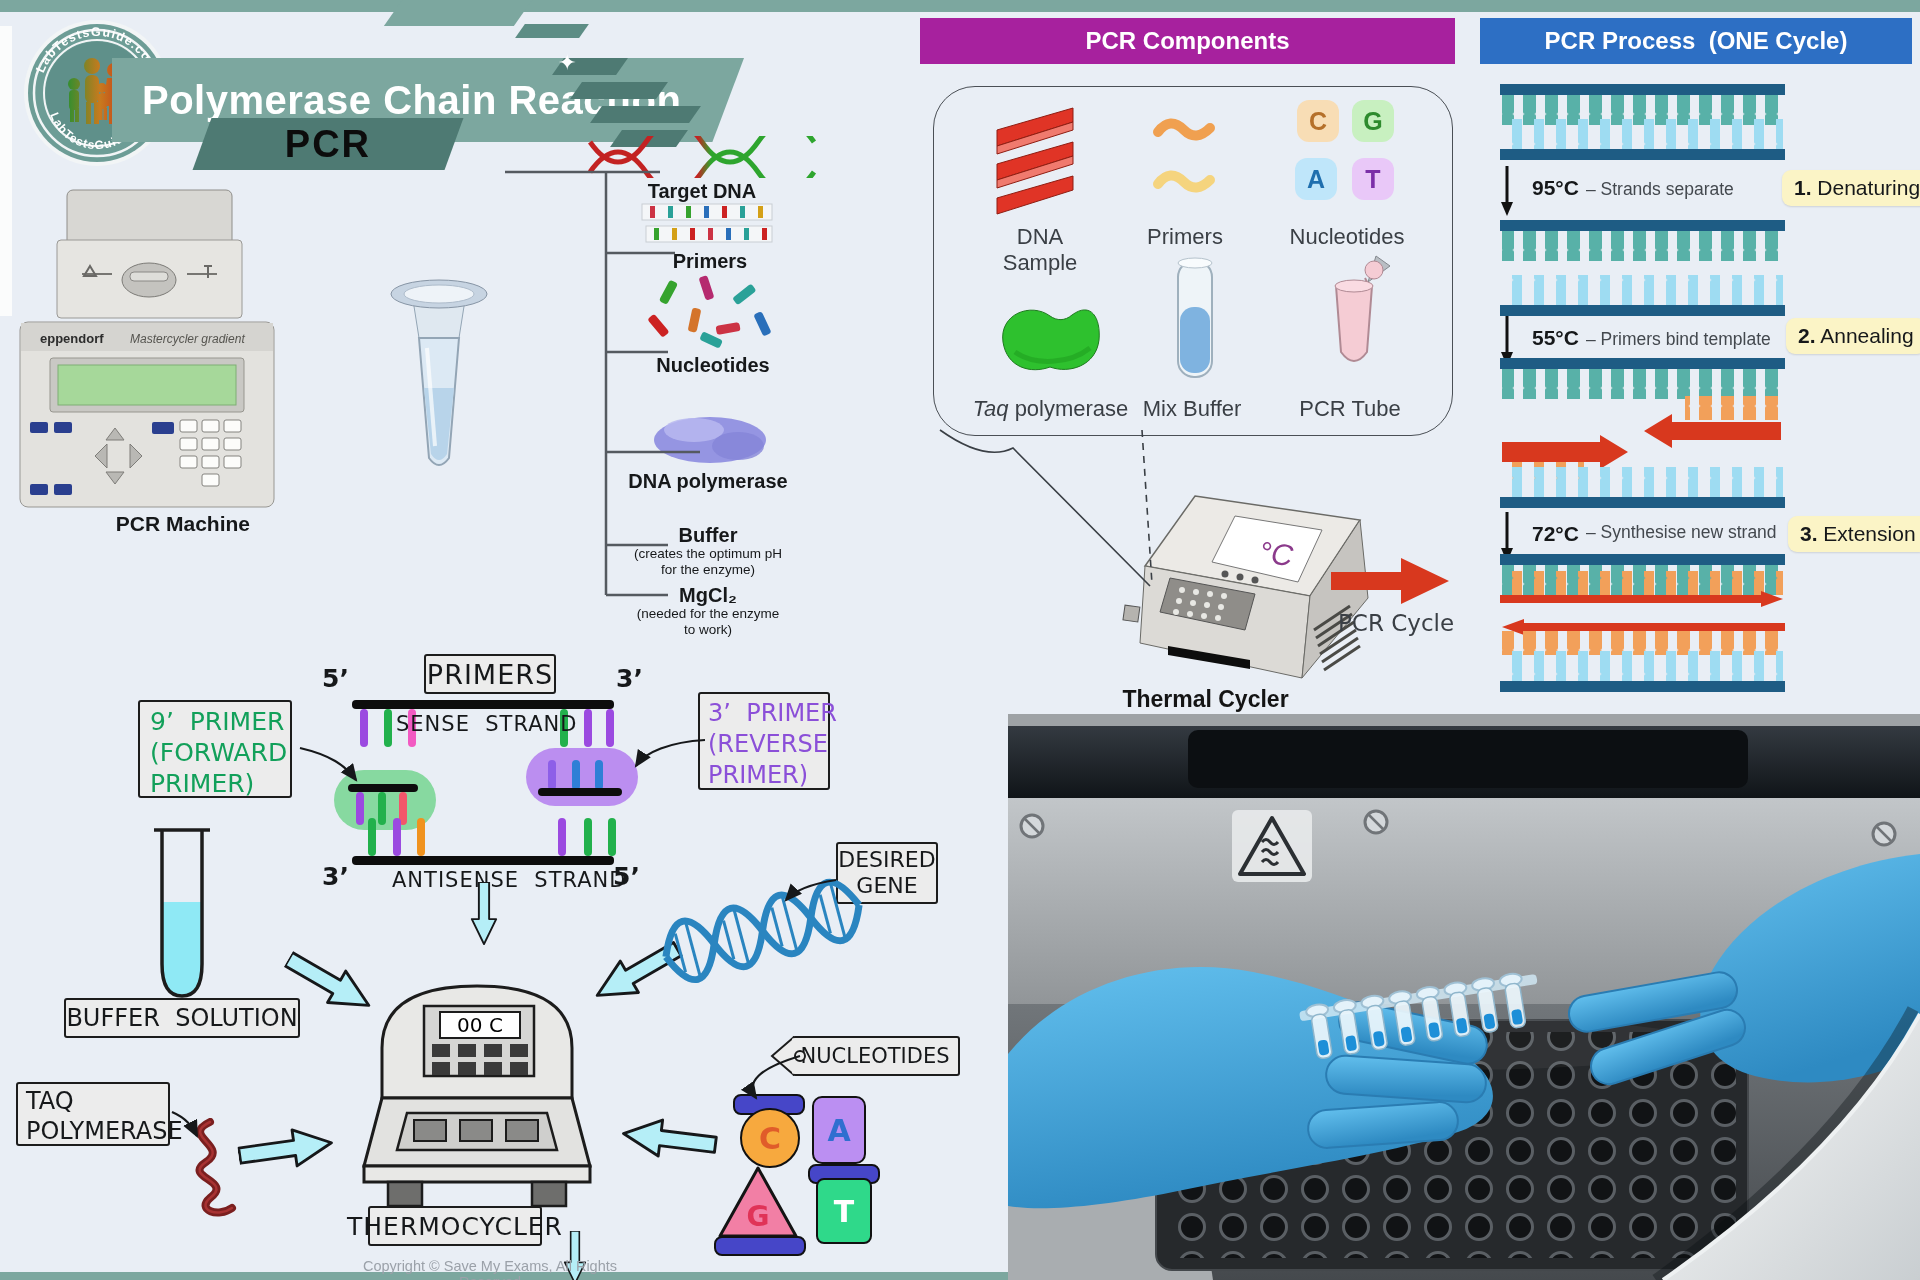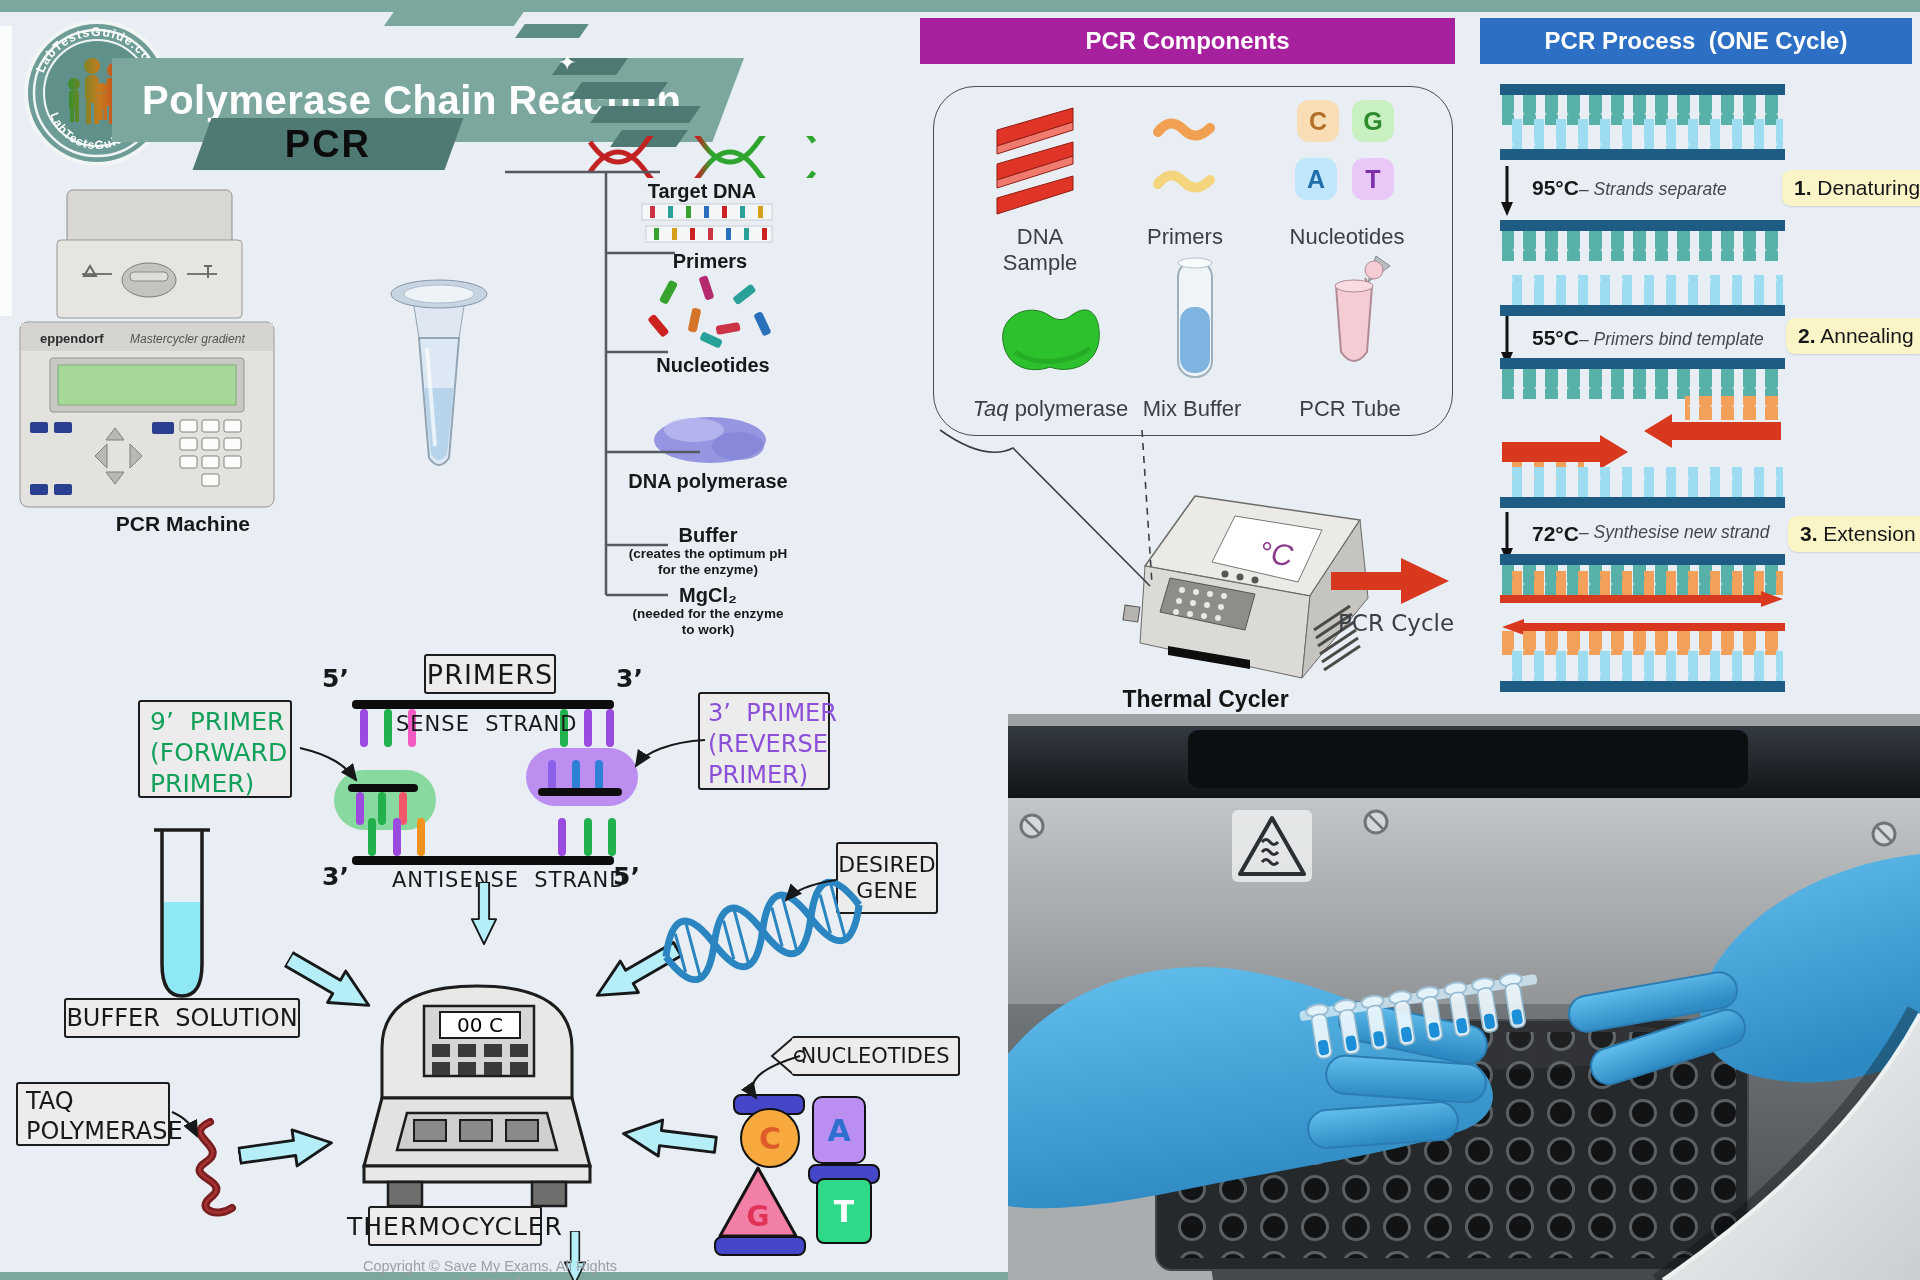--- a/index.html
+++ b/index.html
@@ -8,27 +8,27 @@
     --strand_teal:#58B1A8; --strand_light:#9EDCF2; --primer_orange:#F2A05A;
     --arrow_red:#D8381E; --sketch_arrow:#B5EEF7; --glove_blue:#4FA8DC;
   }
   html,body{margin:0;padding:0}
   body{width:1920px;height:1280px;position:relative;overflow:hidden;
        background:#e9eef5;font-family:"Liberation Sans",sans-serif;color:#16181a}
   .abs{position:absolute}
   .ctr{display:flex;align-items:center;justify-content:center}
   .b{font-weight:bold}
   .mixlbl{font-weight:bold;font-size:20px;text-align:center;color:#16181a}
-  .mixnote{font-weight:bold;font-size:13.5px;text-align:center;color:#16181a;line-height:16px}
+  .mixnote{font-weight:normal;font-size:13.5px;text-align:center;color:#16181a;line-height:16px}
   .panellbl{font-size:22px;color:#3a3f45;text-align:center}
   .chip{border-radius:12px;font-weight:bold;font-size:25px;display:flex;align-items:center;justify-content:center}
   .badge{display:inline-flex;align-items:center;background:var(--badge_bg);border-radius:9px;
          padding:6px 12px;font-size:21px;color:#16181a;box-shadow:0 1px 2px rgba(0,0,0,.12)}
   .steptemp{font-weight:bold;font-size:21px;color:#16181a}
-  .stepdesc{font-style:italic;font-size:17.5px;color:#43484e;white-space:nowrap}
+  .stepdesc{font-size:17.5px;color:#43484e;margin-left:7px;white-space:nowrap}
   .sk{font-family:"DejaVu Sans",sans-serif}
   .pbox{border:2px solid #1c1c1c;background:#ececec;border-radius:3px;box-sizing:border-box}
   .tk{position:absolute;width:8px;border-radius:4px}
   .bar{position:absolute;background:#0d0d0d;border-radius:4px}
   .hdr{color:#fff;font-weight:bold;font-size:24px}
 </style>
 </head>
 <body>
 
 <svg width="0" height="0" style="position:absolute">
@@ -607,21 +607,21 @@
     </svg></div>
 <div class="abs" style="left:616px;top:1118px;width:104px;height:42px;transform:rotate(187deg)">
   <svg width="104" height="42">
       <use href="#blkArrow"></use>
     </svg></div>
 <div class="abs" style="left:548px;top:1240px;width:54px;height:36px;transform:rotate(90deg)">
   <svg width="54" height="36">
       <use href="#blkArrow"></use>
     </svg></div>
 
-<div class="abs pbox ctr sk" style="left:836px;top:842px;width:102px;height:72px;flex-direction:column;font-size:22px;line-height:26px">
+<div class="abs pbox ctr sk" style="left:836px;top:842px;width:102px;height:62px;flex-direction:column;font-size:22px;line-height:26px">
   <div>DESIRED</div>
   <div>GENE</div>
 </div>
 <svg class="abs" style="left:652px;top:852px" width="250" height="150" viewBox="0 0 250 150">
   <g transform="rotate(-15 125 75)" stroke="#2a85c0" fill="none">
     <g stroke-width="3">
       <line x1="25" y1="55" x2="25" y2="95"></line>
         <line x1="38" y1="48" x2="38" y2="102"></line>
       <line x1="75" y1="55" x2="75" y2="95"></line>
         <line x1="88" y1="48" x2="88" y2="102"></line>

